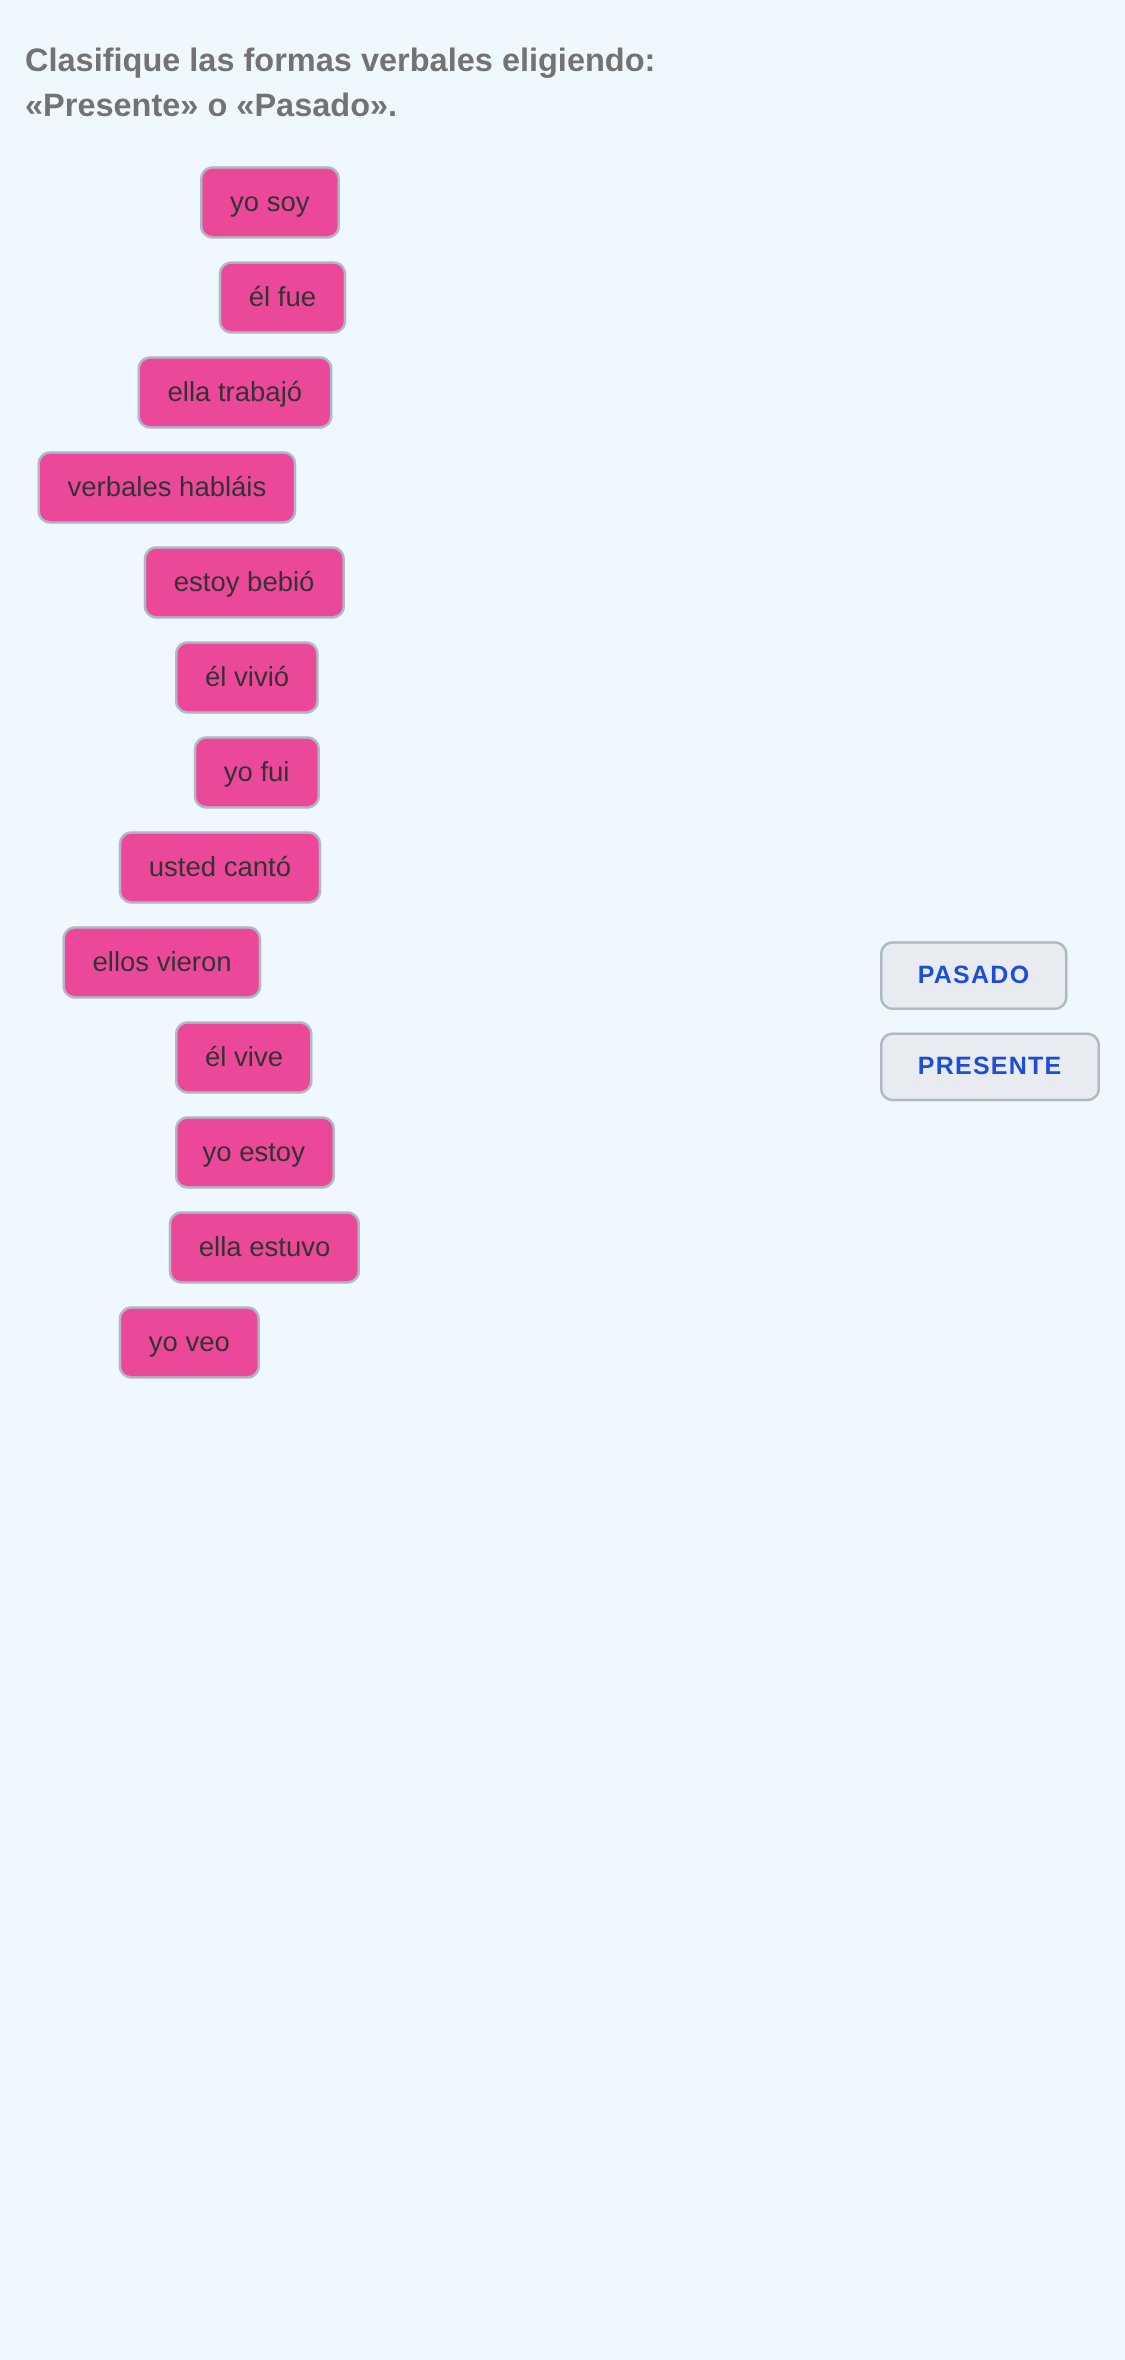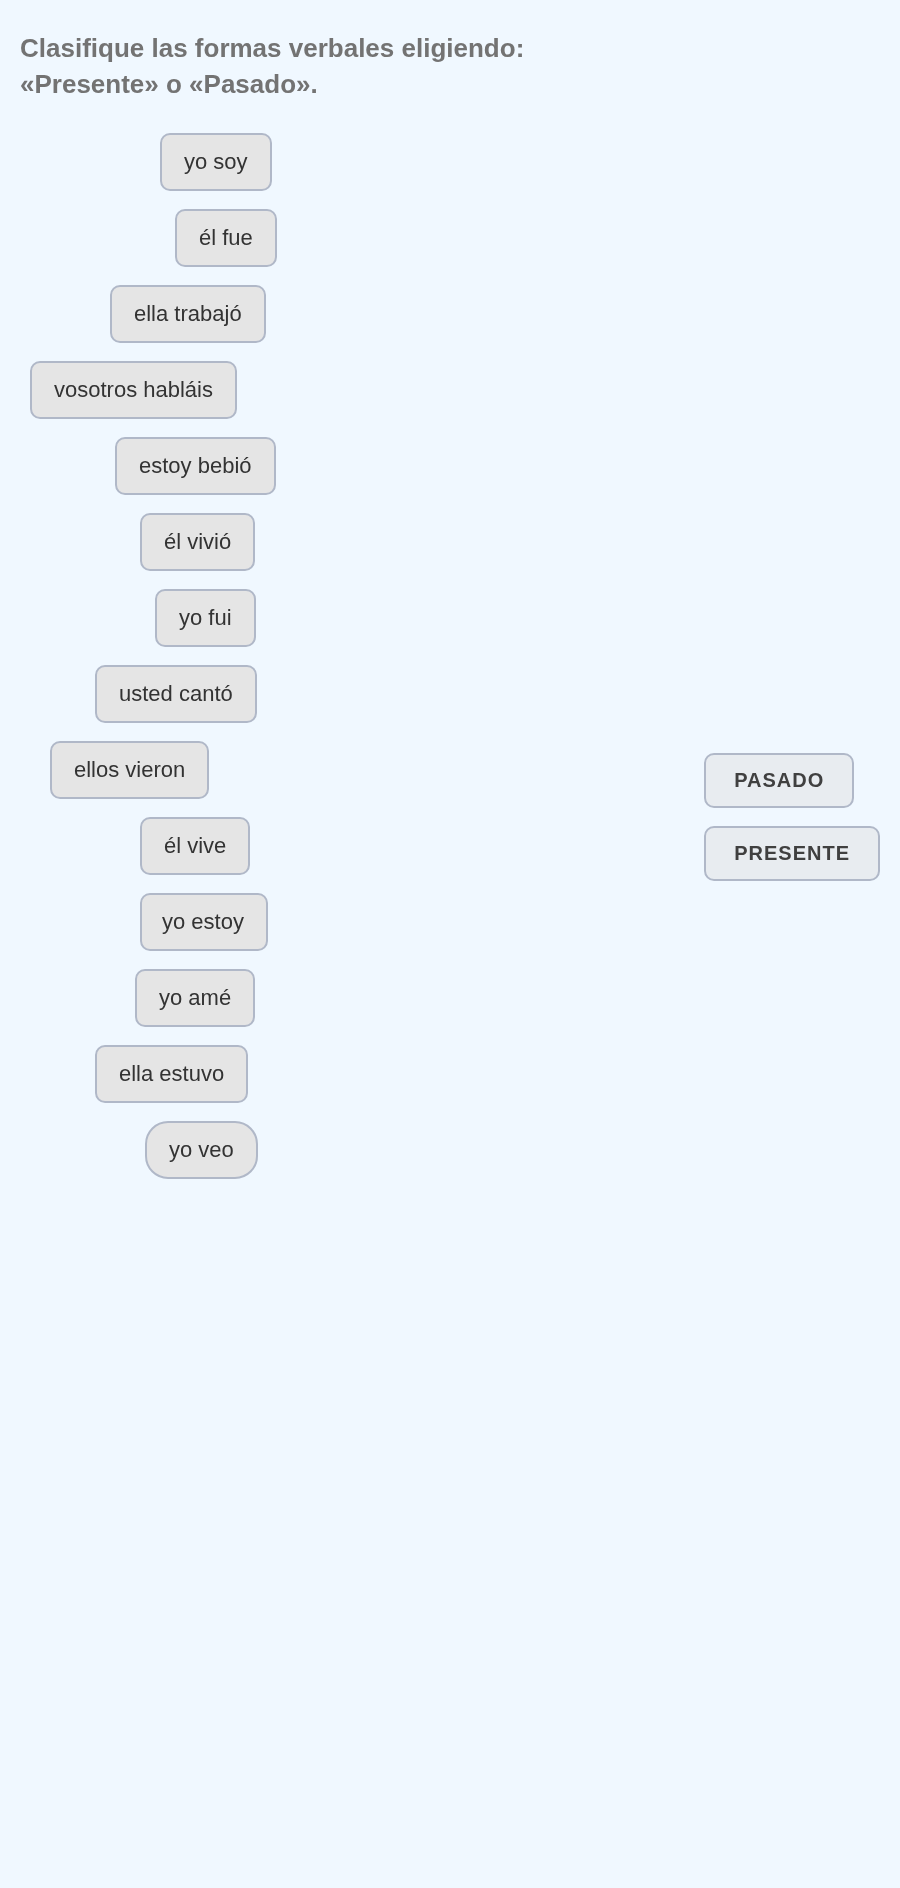--- a/index.html
+++ b/index.html
@@ -33,21 +33,21 @@
 
     .words-column {
       display: flex;
       flex-direction: column;
       align-items: flex-start;
       gap: 18px;
       flex: 1;
     }
 
     .word-card {
-      background-color: #e5e5e5;
+      background-color: #ec4899;
       border: 2px solid #b0b8c8;
       border-radius: 10px;
       padding: 14px 22px;
       font-size: 22px;
       color: #333;
       cursor: grab;
       user-select: none;
       white-space: nowrap;
     }
 
@@ -76,48 +76,47 @@
       margin-left: 30px;
     }
 
     .category-card {
       background-color: #e8ecf0;
       border: 2px solid #b0b8c8;
       border-radius: 10px;
       padding: 14px 28px;
       font-size: 20px;
       font-weight: bold;
-      color: #404040;
+      color: #1d4ed8;
       cursor: pointer;
       letter-spacing: 1px;
     }
   </style>
 </head>
 <body>
 
 <div class="instructions">
   <div>Clasifique las formas verbales eligiendo:</div>
   <div>«Presente» o «Pasado».</div>
 </div>
 
 <div class="main-container">
   <div class="words-column">
 
   <div class="word-card">yo soy</div>
       <div class="word-card">él fue</div>
       <div class="word-card">ella trabajó</div>
-      <div class="word-card">vosotros habláis</div>
+      <div class="word-card">verbales habláis</div>
       <div class="word-card">estoy bebió</div>
       <div class="word-card">él vivió</div>
       <div class="word-card">yo fui</div>
       <div class="word-card">usted cantó</div>
       <div class="word-card">ellos vieron</div>
       <div class="word-card">él vive</div>
       <div class="word-card">yo estoy</div>
-      <div class="word-card">yo amé</div>
       <div class="word-card">ella estuvo</div>
       <div class="word-card">yo veo</div>
     </div>
   <div class="categories-column">
 
   <div class="category-card">PASADO</div>
       <div class="category-card">PRESENTE</div>
     </div>
 </div>
 

